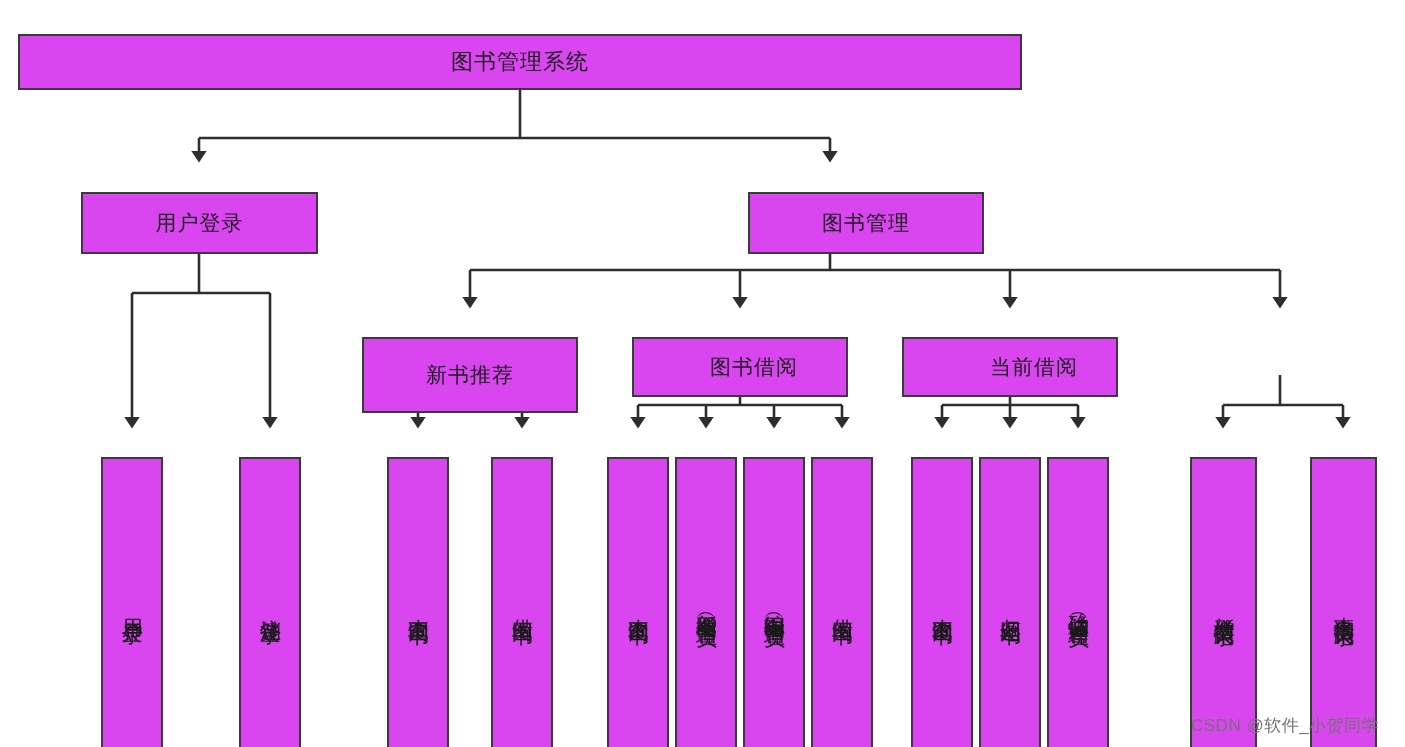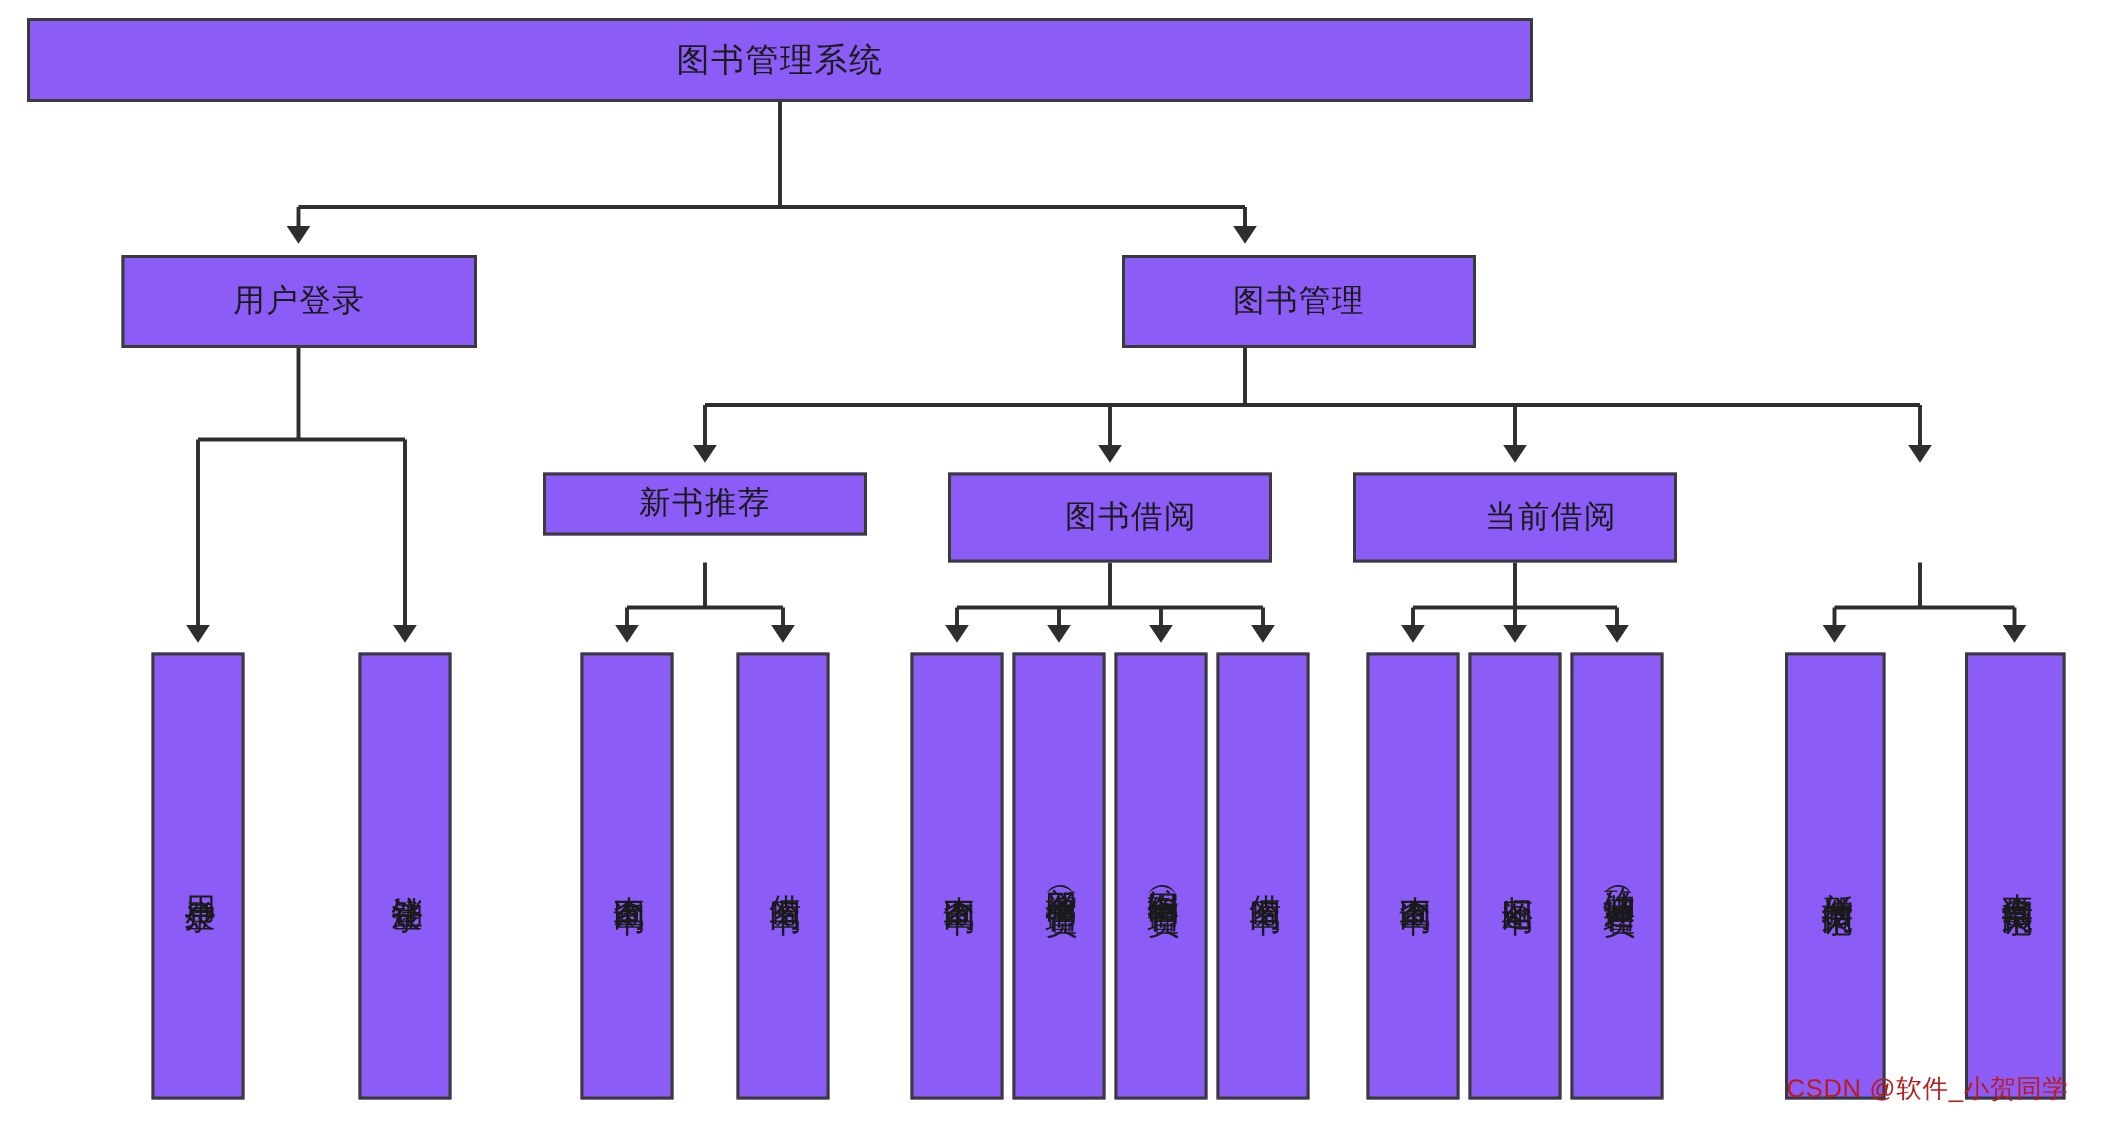--- a/index.html
+++ b/index.html
@@ -18,26 +18,27 @@
   #wires{
     position:absolute;
     left:0; top:0;
     width:1405px;
     height:747px;
     pointer-events:none;
   }
   .node{
     position:absolute;
     box-sizing:border-box;
-    background:#8b5cf6;
+    background:#d946ef;
     border:2px solid #3a3a3a;
     display:flex;
     align-items:center;
     justify-content:center;
     color:#1a1a1a;
+    margin-top:22px;
   }
   
   .node.h{
     font-size:21px;
     letter-spacing:1px;
     line-height:1.2;
     white-space:nowrap;
   }
   .node.root{ font-size:22px; }
   
@@ -54,21 +55,21 @@
   .node.v .lbl{
     writing-mode:vertical-rl;
     text-orientation:upright;
     display:block;
   }
   .watermark{
     position:absolute;
     left:1191px;
     top:714px;
     font-size:17px;
-    color:#b91c1c;
+    color:#737373;
     white-space:nowrap;
     letter-spacing:0.5px;
     font-family:"Liberation Sans","DejaVu Sans",sans-serif;
   }
 </style>
 </head>
 <body>
 
 <div id="canvas">
 
@@ -129,21 +130,21 @@
   </div>
 
   <div class="node h" style="left:81px; top:170px; width:237px; height:62px;">
     <span>用户登录</span>
   </div>
 
   <div class="node h" style="left:748px; top:170px; width:236px; height:62px;">
     <span>图书管理</span>
   </div>
 
-  <div class="node h" style="left:362px; top:315px; width:216px; height:42px;">
+  <div class="node h" style="left:362px; top:315px; width:216px; height:76px;">
     <span>新书推荐</span>
   </div>
 
   <div class="node h" style="left:632px; top:315px; width:216px; height:60px;padding-left:28px;">
     <span>图书借阅</span>
   </div>
 
   <div class="node h" style="left:902px; top:315px; width:216px; height:60px;padding-left:48px;">
     <span>当前借阅</span>
   </div>

